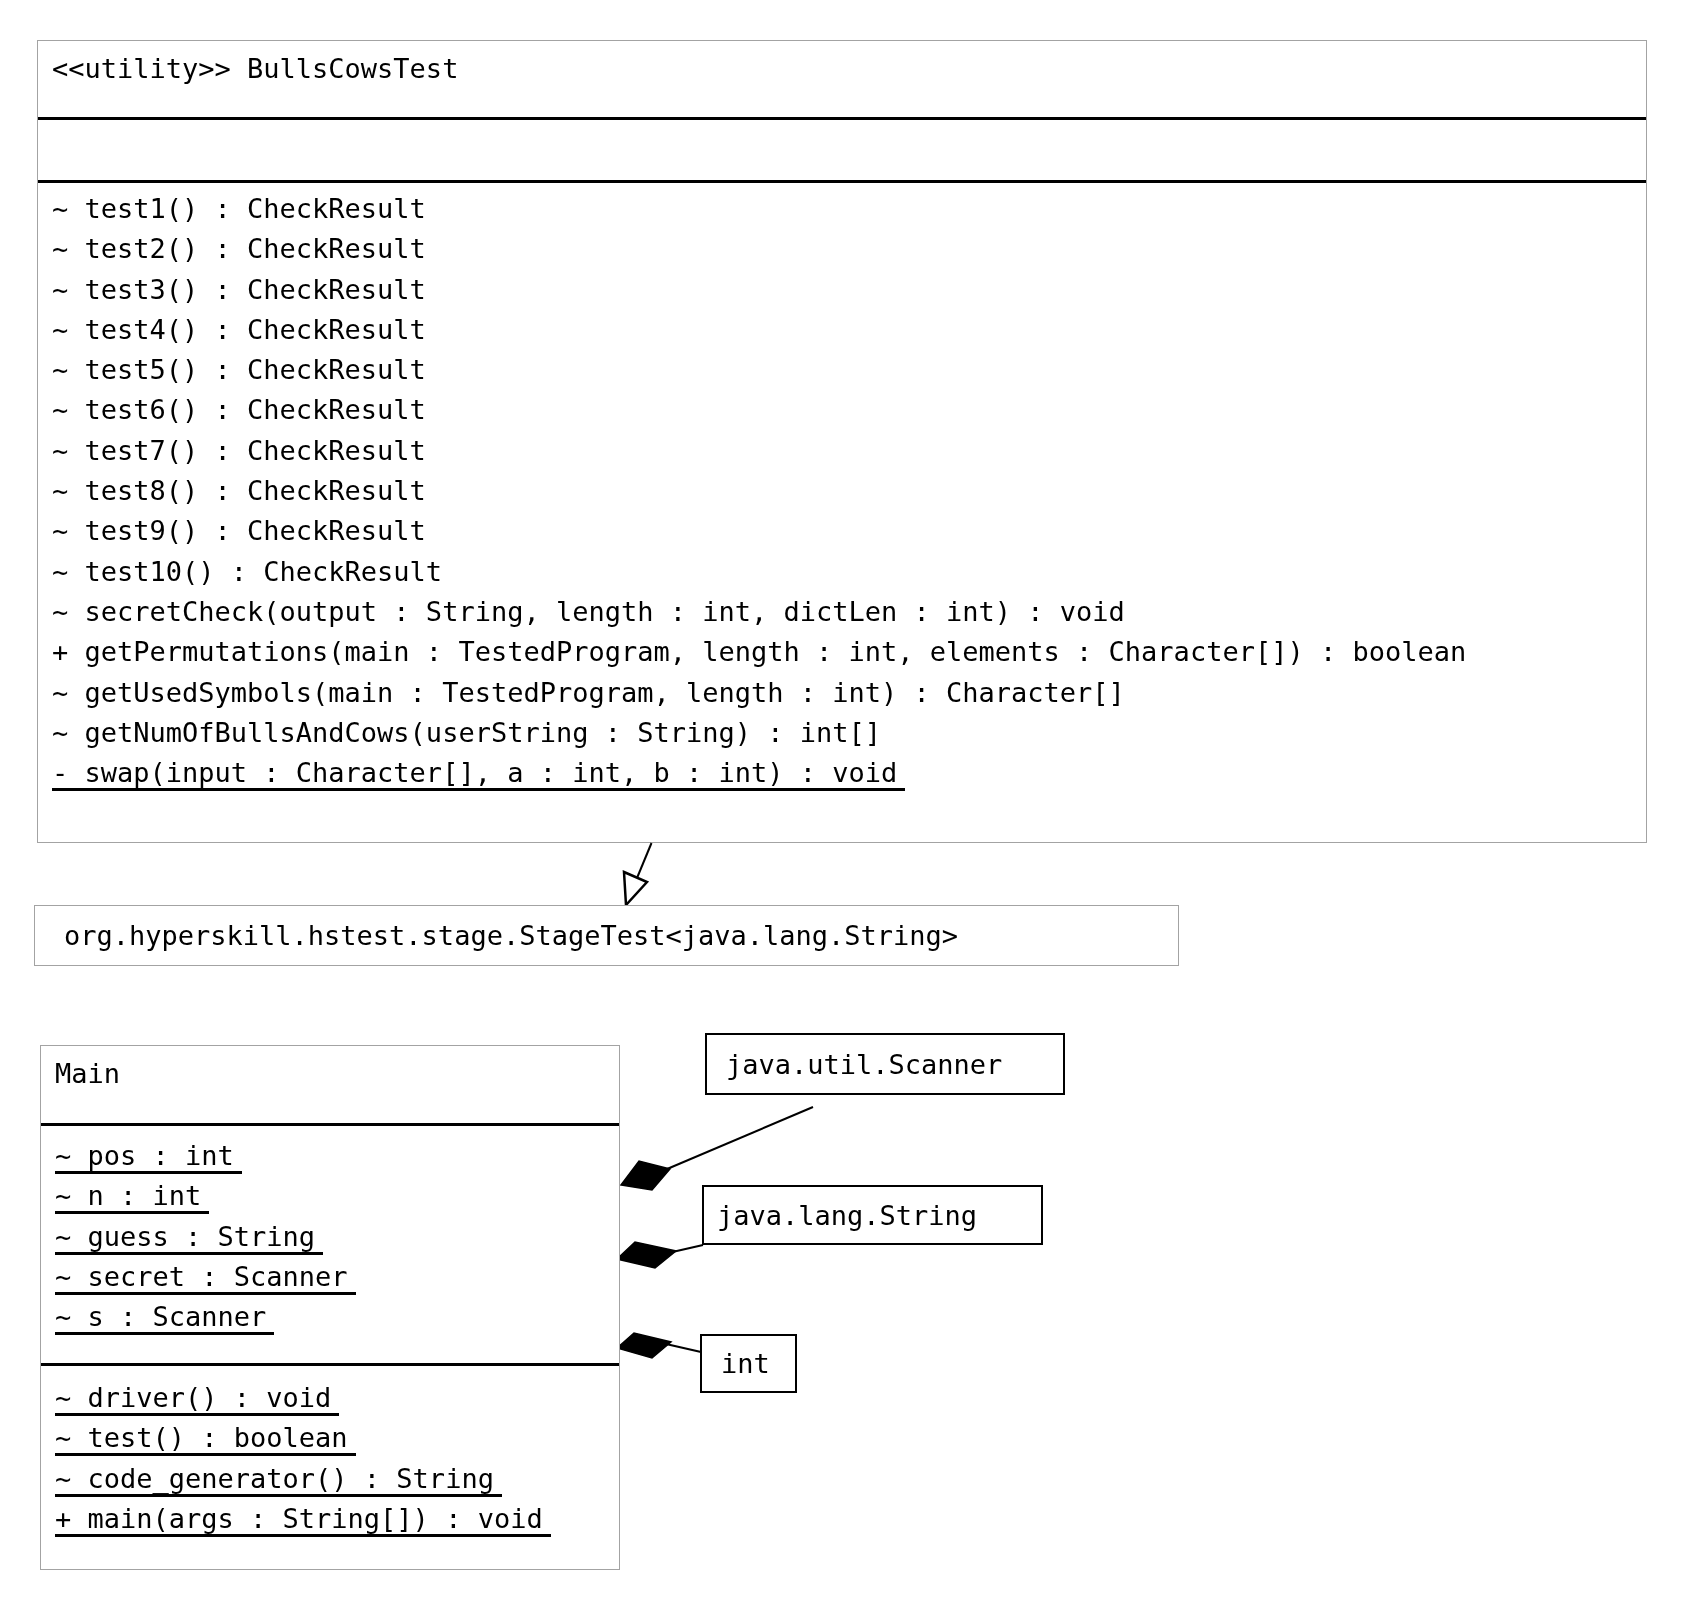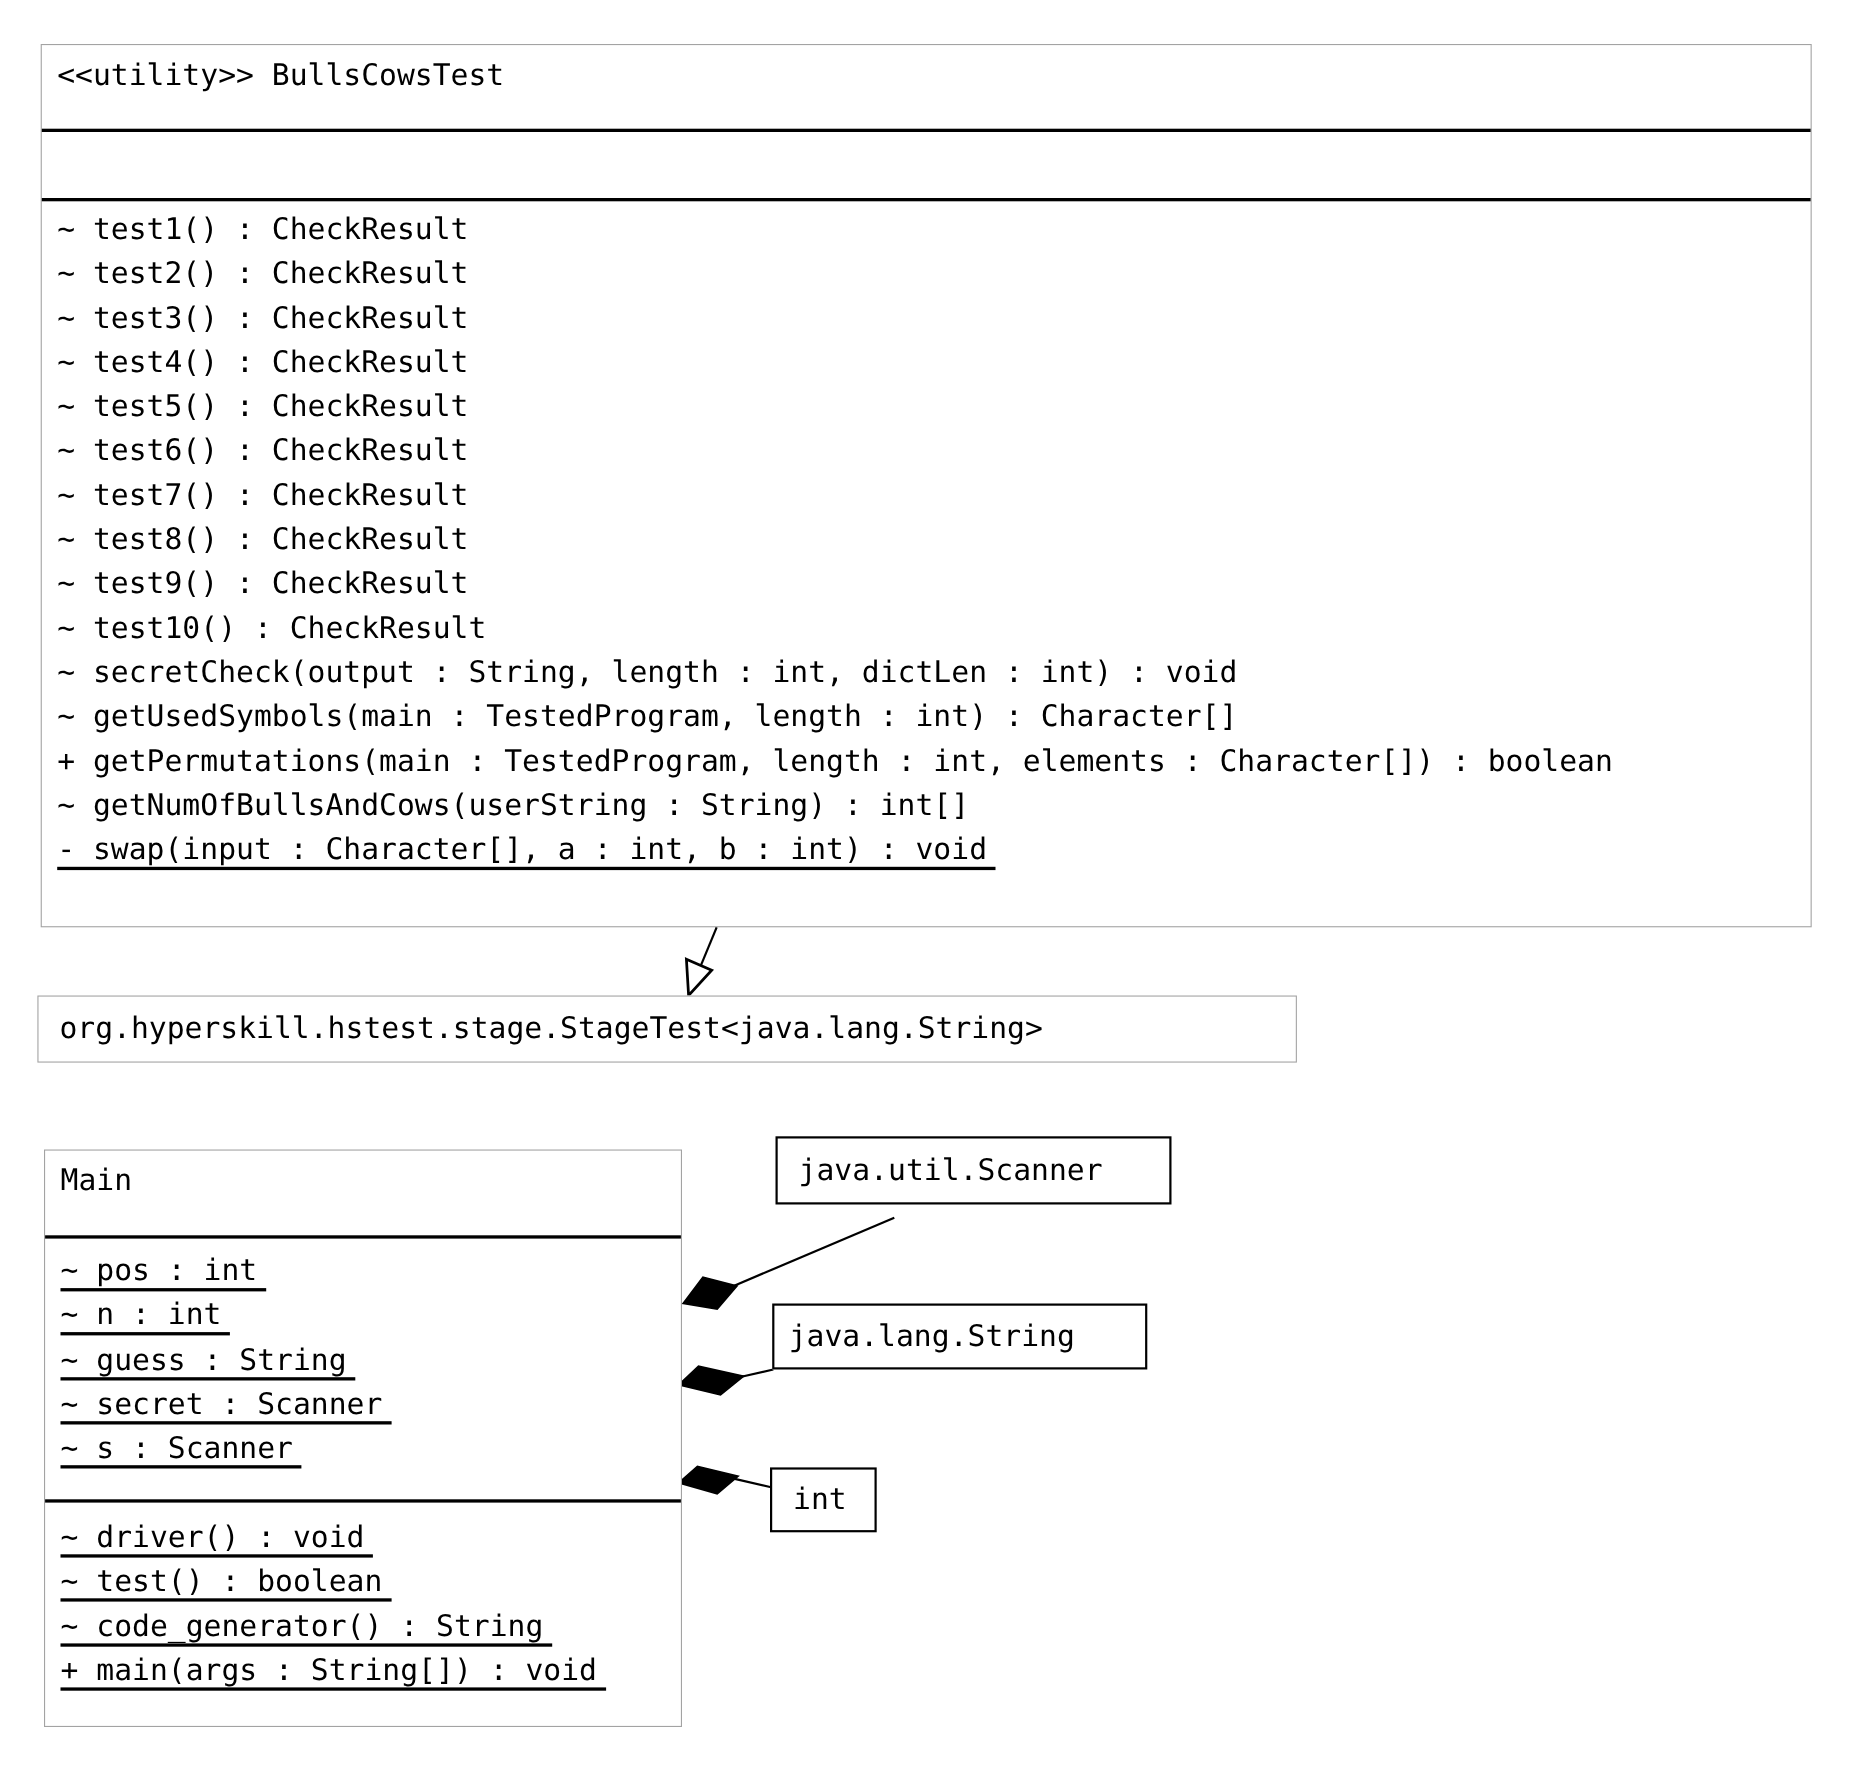--- a/index.html
+++ b/index.html
@@ -24,21 +24,21 @@
 
   
   #box-bullscowstest { left: 37px; top: 40px; width: 1610px; height: 803px; }
   #box-bullscowstest .title   { height: 79px; padding: 8px 0 0 14px; line-height: 40.3px; }
   #box-bullscowstest .attrs   { height: 63px; }
   #box-bullscowstest .methods { padding: 6px 0 0 14px; }
 
   
   #box-stagetest {
     left: 34px; top: 905px; width: 1145px; height: 61px;
-    display: flex; align-items: center; padding-left: 19px;
+    display: flex; align-items: center; padding-left: 29px;
   }
 
   
   #box-main { left: 40px; top: 1045px; width: 580px; height: 525px; }
   #box-main .title   { height: 80px; padding: 8px 0 0 14px; line-height: 40.3px; }
   #box-main .fields  { height: 240px; padding: 10px 0 0 14px; }
   #box-main .methods { padding: 12px 0 0 14px; }
 
   
   .type-box {
@@ -92,23 +92,23 @@
         <div class="member-line"><span class="txt">~ test7() : CheckResult</span></div>
 
         <div class="member-line"><span class="txt">~ test8() : CheckResult</span></div>
 
         <div class="member-line"><span class="txt">~ test9() : CheckResult</span></div>
 
         <div class="member-line"><span class="txt">~ test10() : CheckResult</span></div>
 
         <div class="member-line"><span class="txt">~ secretCheck(output : String, length : int, dictLen : int) : void</span></div>
 
+        <div class="member-line"><span class="txt">+ getPermutations(main : TestedProgram, length : int, elements : Character[]) : boolean</span></div>
+
         <div class="member-line"><span class="txt">~ getUsedSymbols(main : TestedProgram, length : int) : Character[]</span></div>
-
-        <div class="member-line"><span class="txt">+ getPermutations(main : TestedProgram, length : int, elements : Character[]) : boolean</span></div>
 
         <div class="member-line"><span class="txt">~ getNumOfBullsAndCows(userString : String) : int[]</span></div>
 
         <div class="member-line"><span class="txt static">- swap(input : Character[], a : int, b : int) : void</span></div>
       </div>
   </div>
 
   <svg id="connectors" viewBox="0 0 1686 1610" xmlns="http://www.w3.org/2000/svg">
     <g>
       <line x1="651.5" y1="843" x2="637" y2="878" stroke="#000000" stroke-width="2"></line>

